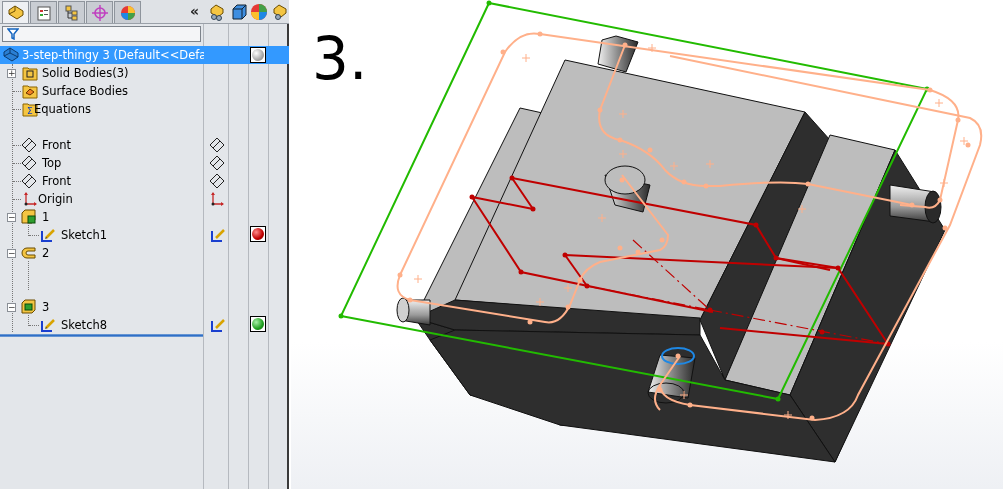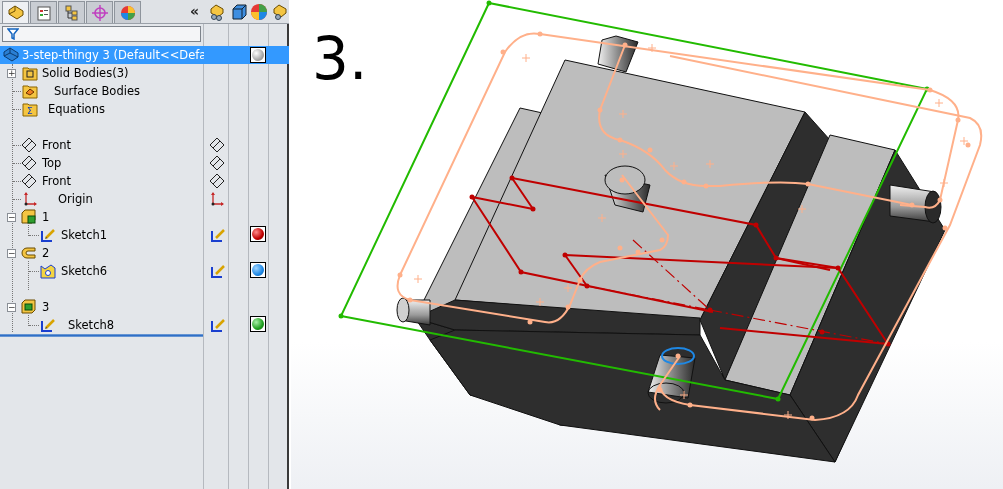--- a/index.html
+++ b/index.html
@@ -175,30 +175,30 @@
     </svg>
     <span class="label" style="left:42px">Solid Bodies(3)</span>
   </div>
 
   <div class="tree-row" style="top:82px">
     <div class="dots-h" style="left:13px; top:9px; width:8px;"></div>
     <svg class="ticon" style="left:22px" viewBox="0 0 16 16">
       <path d="M1 3 H6 L7 4 H15 V15 H1 Z" fill="#f4c542" stroke="#8a6500"></path>
       <path d="M4 10 L8 6 L12 9 L8 12 Z" fill="#f08020" stroke="#6a3000"></path>
     </svg>
-    <span class="label" style="left:54px">Surface Bodies</span>
+    <span class="label" style="left:42px">Surface Bodies</span>
   </div>
 
   <div class="tree-row" style="top:100px">
     <div class="dots-h" style="left:13px; top:9px; width:8px;"></div>
     <svg class="ticon" style="left:22px" viewBox="0 0 16 16">
       <path d="M1 3 H6 L7 4 H15 V15 H1 Z" fill="#f4c542" stroke="#8a6500"></path>
       <text x="5" y="13" font-size="9" font-family="DejaVu Sans, sans-serif" fill="#1040c0">Σ</text>
     </svg>
-    <span class="label" style="left:48px">Equations</span>
+    <span class="label" style="left:34px">Equations</span>
   </div>
 
 
   <div class="tree-row" style="top:136px">
     <div class="dots-h" style="left:13px; top:9px; width:8px;"></div>
     <svg class="ticon" style="left:21px" viewBox="0 0 16 16">
       <path d="M1 8 L8 1 L15 8 L8 15 Z M4 11 L11 4" fill="none" stroke="#222"></path>
     </svg>
     <span class="label" style="left:42px">Front</span>
     <svg class="col-icon" style="left:209px; top:1px;" viewBox="0 0 16 16">
@@ -226,21 +226,21 @@
     </svg>
   </div>
 
   <div class="tree-row" style="top:190px">
     <div class="dots-h" style="left:13px; top:9px; width:8px;"></div>
     <svg class="ticon" style="left:22px" viewBox="0 0 16 16">
       <path d="M4 13 V2 M4 13 H14" stroke="#c62828" stroke-width="1.3"></path>
       <path d="M2 4 L4 1 L6 4 Z M12 11 L15 13 L12 15 Z" fill="#c62828"></path>
       <circle cx="4" cy="13" r="1.5" fill="#222"></circle>
     </svg>
-    <span class="label" style="left:58px">Origin</span>
+    <span class="label" style="left:38px">Origin</span>
     <svg class="col-icon" style="left:209px; top:1px;" viewBox="0 0 16 16">
       <path d="M4 13 V2 M4 13 H14" stroke="#c62828" stroke-width="1.3"></path>
       <path d="M2 4 L4 1 L6 4 Z M12 11 L15 13 L12 15 Z" fill="#c62828"></path>
       <circle cx="4" cy="13" r="1.5" fill="#222"></circle>
     </svg>
   </div>
 
   <div class="tree-row" style="top:208px">
     <div class="expander" style="left:7px">−</div>
     <svg class="ticon" style="left:21px" viewBox="0 0 16 16">
@@ -266,52 +266,37 @@
     </div>
   </div>
 
   <div class="tree-row" style="top:244px">
     <div class="expander" style="left:7px">−</div>
     <svg class="ticon" style="left:21px" viewBox="0 0 16 16">
       <path d="M14 3 H6 A5 5 0 0 0 6 13 H14 V10 H7 A2 2 0 0 1 7 6 H14 Z" fill="#f4c542" stroke="#6a4c00"></path>
     </svg>
     <span class="label" style="left:42px">2</span>
   </div>
-  <div class="tree-row" style="top:262px">
-    <div class="dots-h" style="left:29px; top:9px; width:10px;"></div>
-    <svg class="ticon" style="left:40px" viewBox="0 0 16 16">
-      <path d="M1 3 L5 6 L11 2 L15 5 V15 H1 Z" fill="#f4d442" stroke="#1a3fcf"></path>
-      <circle cx="8" cy="10" r="2.5" fill="#fff" stroke="#1a3fcf"></circle>
-    </svg>
-    <span class="label" style="left:61px">Sketch6</span>
-    <svg class="col-icon" style="left:210px; top:1px;" viewBox="0 0 16 16">
-      <path d="M2 4 V14 H12" fill="none" stroke="#1a3fcf" stroke-width="2"></path>
-      <path d="M6 11 L14 3" stroke="#d9a400" stroke-width="2.5"></path>
-    </svg>
-    <div class="ball" style="left:250px; top:0px;">
-      <span style="background: radial-gradient(circle at 35% 35%, #9fd4ff, #1e88e5 60%, #0b4f91);"></span>
-    </div>
-  </div>
 
   <div class="tree-row" style="top:298px">
     <div class="expander" style="left:7px">−</div>
     <svg class="ticon" style="left:21px" viewBox="0 0 16 16">
       <path d="M1 4 L4 1 L14 1 L14 11 L11 14 L1 14 Z" fill="#f4c542" stroke="#6a4c00"></path>
       <rect x="4" y="5" width="7" height="6" fill="#2e9e2e" stroke="#0a4a0a"></rect>
     </svg>
     <span class="label" style="left:42px">3</span>
   </div>
   <div class="tree-row" style="top:316px">
     <div class="dots-h" style="left:29px; top:9px; width:10px;"></div>
     <svg class="ticon" style="left:40px" viewBox="0 0 16 16">
       <path d="M2 4 V14 H12" fill="none" stroke="#1a3fcf" stroke-width="2"></path>
       <path d="M6 11 L14 3" stroke="#d9a400" stroke-width="2.5"></path>
         <path d="M5 12 L6 10 L7 11 Z" fill="#222"></path>
     </svg>
-    <span class="label" style="left:68px">Sketch8</span>
+    <span class="label" style="left:61px">Sketch8</span>
     <svg class="col-icon" style="left:210px; top:1px;" viewBox="0 0 16 16">
       <path d="M2 4 V14 H12" fill="none" stroke="#1a3fcf" stroke-width="2"></path>
       <path d="M6 11 L14 3" stroke="#d9a400" stroke-width="2.5"></path>
     </svg>
     <div class="ball" style="left:250px; top:0px;">
       <span style="background: radial-gradient(circle at 35% 35%, #a8f0a8, #20a020 60%, #0a5a0a);"></span>
     </div>
   </div>
 
   <div class="rollback"></div>

